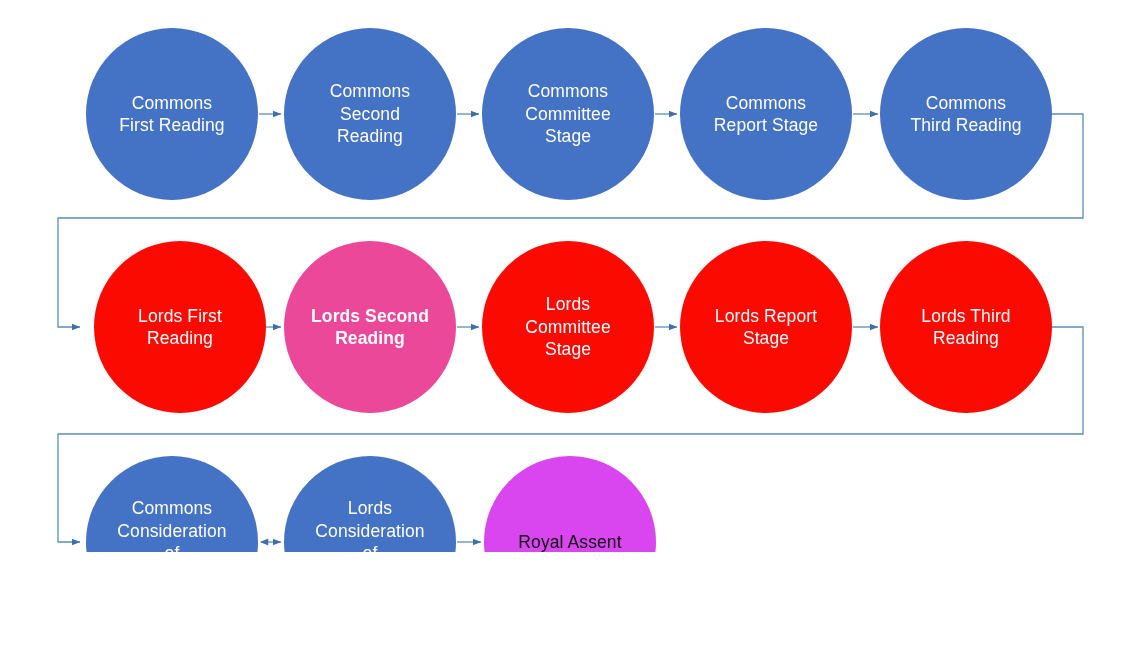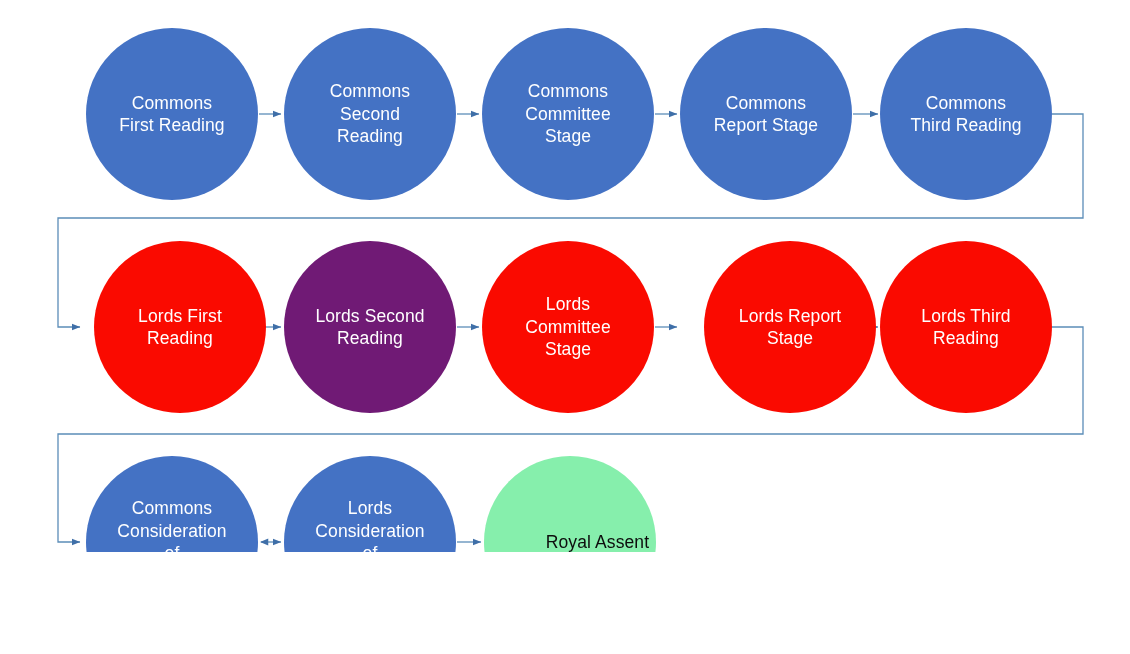--- a/index.html
+++ b/index.html
@@ -109,47 +109,47 @@
   </div>
   <div class="node node-blue" style="left: 880px; top: 28px; width: 172px; height: 172px; background: rgb(68, 114, 196);">
     <span class="node-label">Commons
 Third Reading</span>
   </div>
 
   <div class="node node-red" style="left: 94px; top: 241px; width: 172px; height: 172px; background: rgb(250, 10, 0);">
     <span class="node-label">Lords First
 Reading</span>
   </div>
-  <div class="node node-red" style="left: 284px; top: 241px; width: 172px; height: 172px; background: #701a75;">
+  <div class="node node-red" style="left: 284px; top: 241px; width: 172px; height: 172px; background: #ec4899; font-weight: bold;">
     <span class="node-label">Lords Second
 Reading</span>
   </div>
   <div class="node node-red" style="left: 482px; top: 241px; width: 172px; height: 172px; background: rgb(250, 10, 0);">
     <span class="node-label">Lords
 Committee
 Stage</span>
   </div>
-  <div class="node node-red" style="left: 704px; top: 241px; width: 172px; height: 172px; background: rgb(250, 10, 0); align-items: center;">
+  <div class="node node-red" style="left: 680px; top: 241px; width: 172px; height: 172px; background: rgb(250, 10, 0); align-items: center;">
     <span class="node-label">Lords Report
 Stage</span>
   </div>
   <div class="node node-red" style="left: 880px; top: 241px; width: 172px; height: 172px; background: rgb(250, 10, 0); justify-content: center;">
     <span class="node-label">Lords Third
 Reading</span>
   </div>
 
   <div class="node node-blue" style="left: 86px; top: 456px; width: 172px; height: 172px; background: rgb(68, 114, 196);">
     <span class="node-label">Commons
 Consideration
 of
 Amendments</span>
   </div>
   <div class="node node-blue" style="left: 284px; top: 456px; width: 172px; height: 172px; background: rgb(68, 114, 196);">
     <span class="node-label">Lords
 Consideration
 of
 Amendments</span>
   </div>
-  <div class="node node-gold" style="left: 484px; top: 456px; width: 172px; height: 172px; background: #86efac; text-align: right;">
+  <div class="node node-gold" style="left: 484px; top: 456px; width: 172px; height: 172px; background: #d946ef;">
     <span class="node-label">Royal Assent</span>
   </div>
 
 </div>
 
 </body></html>

